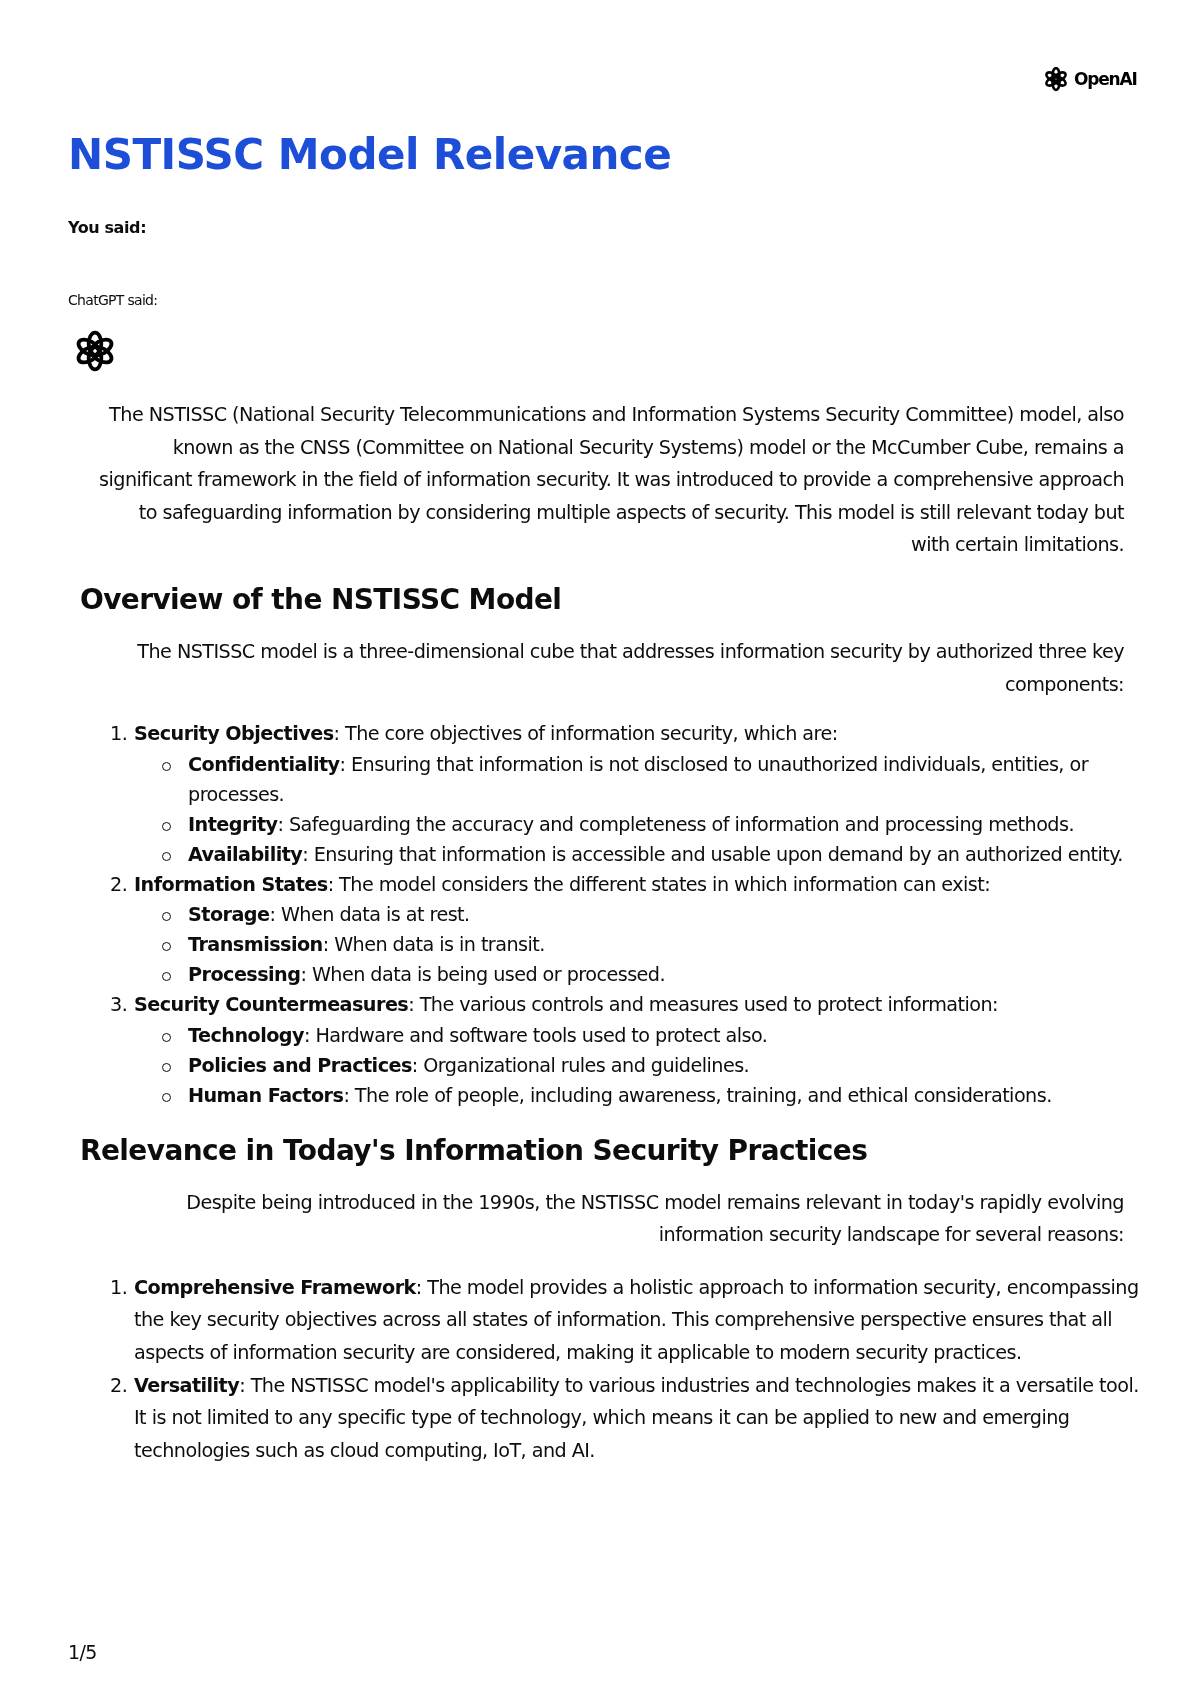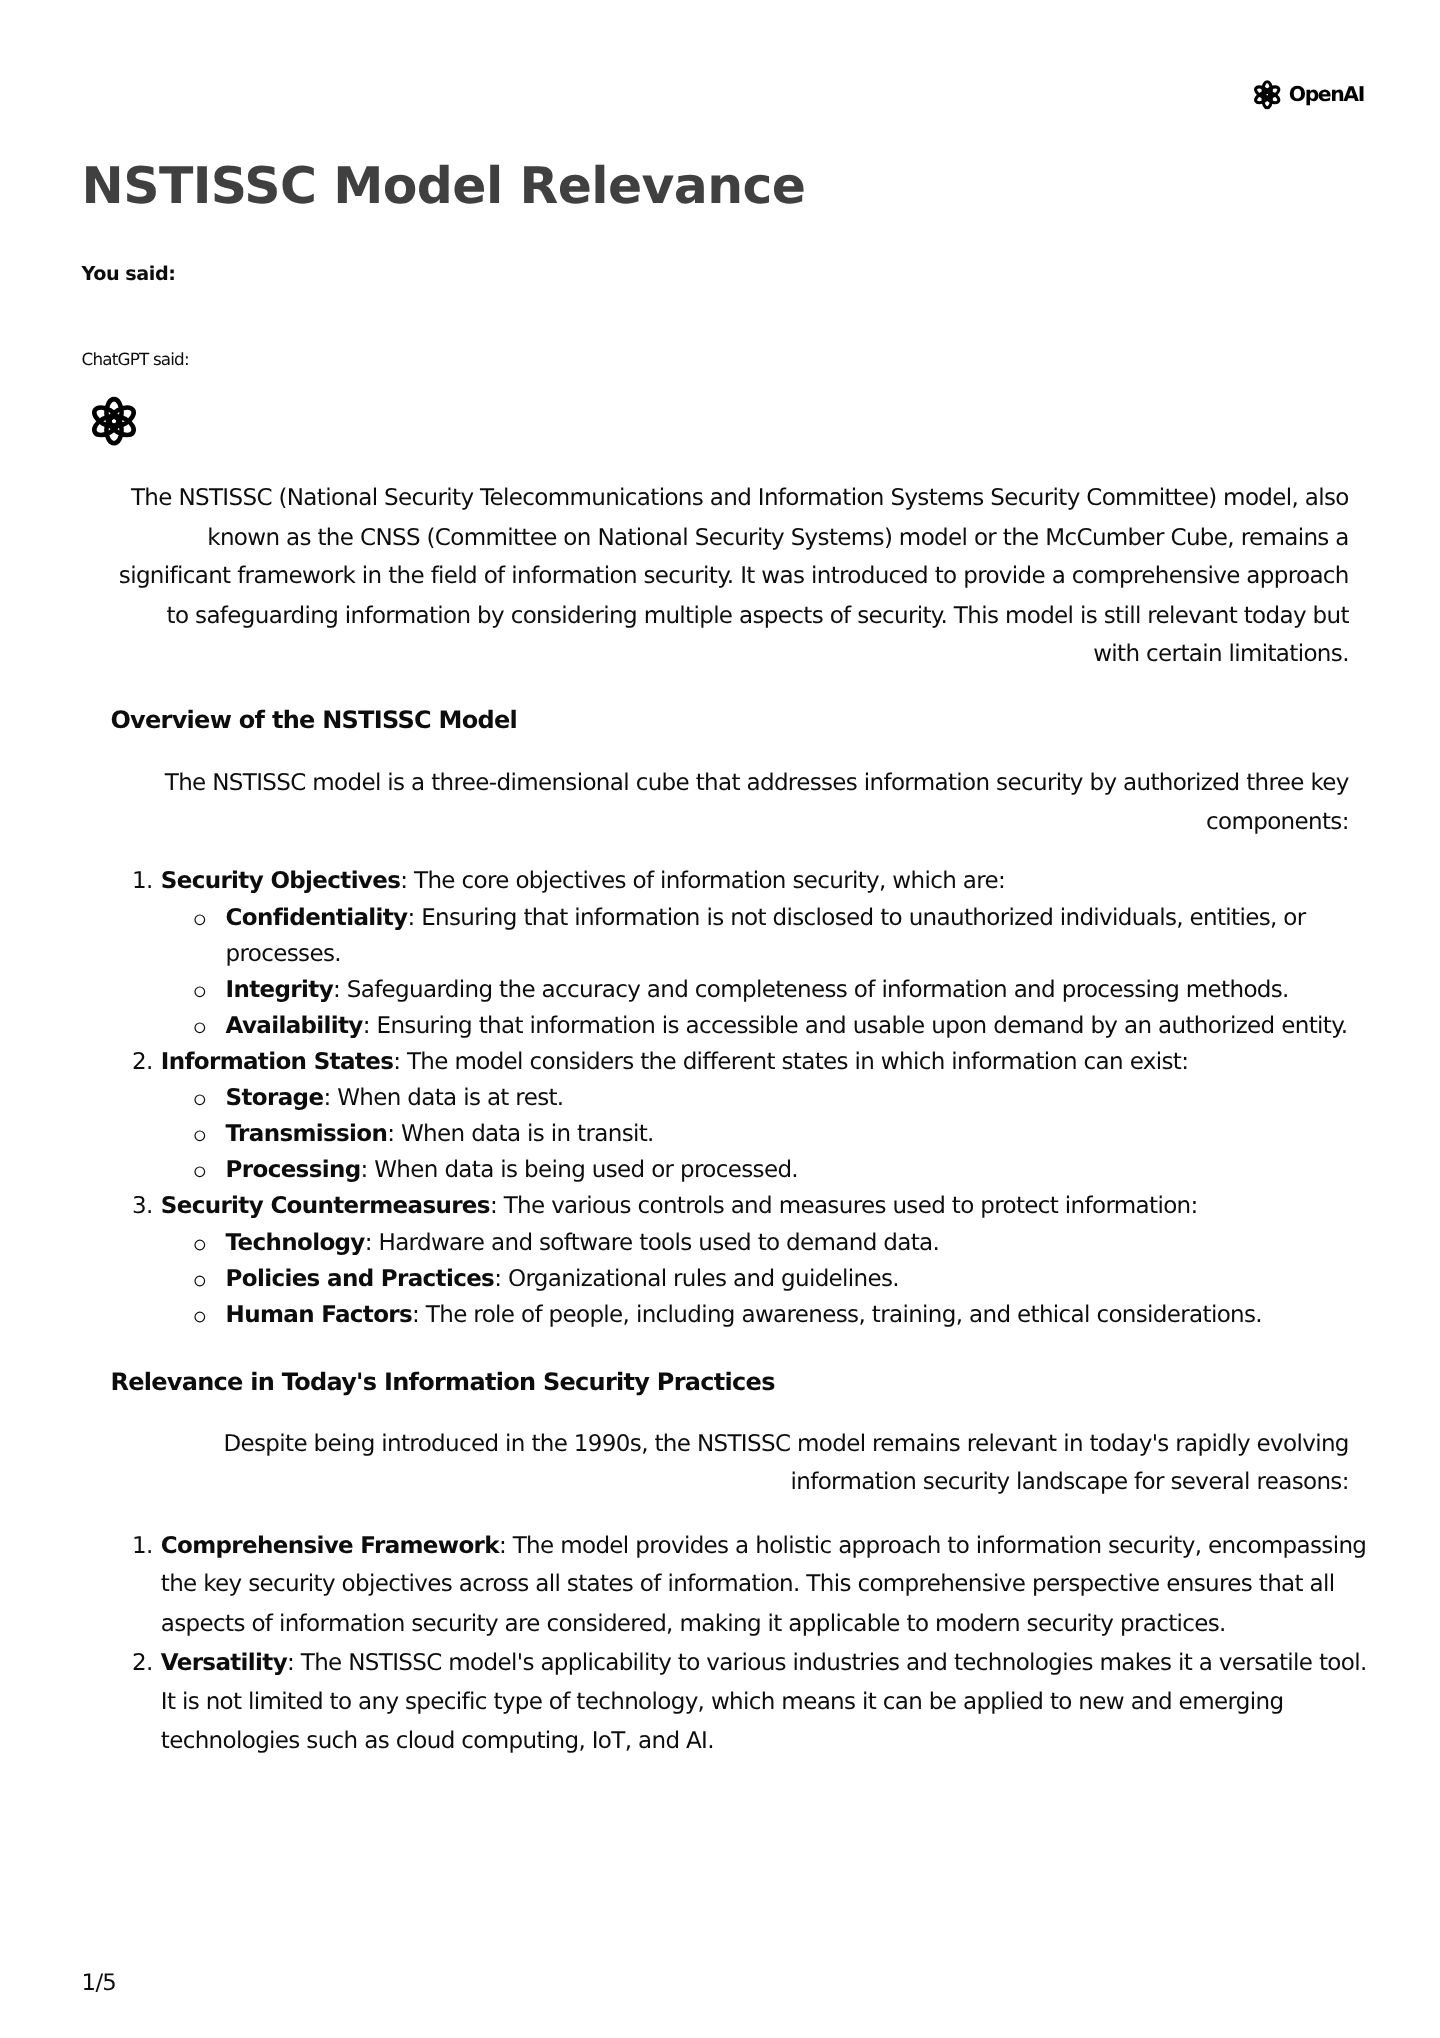--- a/index.html
+++ b/index.html
@@ -12,41 +12,41 @@
   }
   .brand {
     position: absolute; top: 66px; left: 1043px;
     display: flex; align-items: center; gap: 5px;
   }
   .brand svg { width: 26px; height: 26px; }
   .brand-text { font-weight: bold; font-size: 17px; letter-spacing: -1.2px; color: #000; }
 
   .title {
     position: absolute; top: 130px; left: 68px;
-    font-size: 42px; font-weight: bold; letter-spacing: -0.5px; color: #404040;
+    font-size: 42px; font-weight: bold; letter-spacing: -0.5px; color: #1d4ed8;
   }
   .you-said {
     position: absolute; top: 218px; left: 68px;
     font-size: 16px; font-weight: bold; letter-spacing: -0.4px;
   }
   .gpt-said {
     position: absolute; top: 292px; left: 68px;
     font-size: 14px; letter-spacing: -0.7px;
   }
   .gpt-avatar {
     position: absolute; top: 328px; left: 72px; width: 46px; height: 46px;
   }
   .content {
     position: absolute; top: 383px; left: 80px; width: 1060px;
     font-size: 19.2px; line-height: 32.6px; letter-spacing: -0.55px;
   }
   .content p { margin: 16px; text-align: right; }
   .content h3 {
-    font-size: 20px; font-weight: bold; letter-spacing: -0.6px;
-    line-height: 32px; margin: 22px 0 20px 12px;
+    font-size: 28px; font-weight: bold; letter-spacing: -0.6px;
+    line-height: 32px; margin: 22px 0 20px 0;
   }
   .content h3.h-rel { margin-top: 24px; }
   ol.main { list-style: none; margin: 18px 0 0 0; padding: 0; }
   ol.main > li { position: relative; padding-left: 54px; line-height: 30.5px; }
   ol.main > li .num { position: absolute; left: 30px; top: 0; }
   ul.sub { list-style: none; padding: 0; margin: 0; }
   ul.sub > li { position: relative; padding-left: 108px; line-height: 30px; margin-left: -54px; }
   ul.sub > li .bullet {
     position: absolute; left: 82px; top: 12px;
     width: 9px; height: 9px; border: 1.6px solid #0d0d0d; border-radius: 50%;
@@ -116,21 +116,21 @@
       <ul class="sub">
         <li><span class="bullet"></span><b>Storage</b><span>: When data is at rest.</span></li>
         <li><span class="bullet"></span><b>Transmission</b><span>: When data is in transit.</span></li>
         <li><span class="bullet"></span><b>Processing</b><span>: When data is being used or processed.</span></li>
       </ul>
     </li>
     <li>
       <span class="num">3.</span>
       <b>Security Countermeasures</b><span>: The various controls and measures used to protect information:</span>
       <ul class="sub">
-        <li><span class="bullet"></span><b>Technology</b><span>: Hardware and software tools used to demand data.</span></li>
+        <li><span class="bullet"></span><b>Technology</b><span>: Hardware and software tools used to protect also.</span></li>
         <li><span class="bullet"></span><b>Policies and Practices</b><span>: Organizational rules and guidelines.</span></li>
         <li><span class="bullet"></span><b>Human Factors</b><span>: The role of people, including awareness, training, and ethical considerations.</span></li>
       </ul>
     </li>
   </ol>
 
   <h3 class="h-rel">Relevance in Today's Information Security Practices</h3>
   <p>Despite being introduced in the 1990s, the NSTISSC model remains relevant in today's rapidly evolving information security landscape for several reasons:</p>
 
   <ol class="main reasons">

